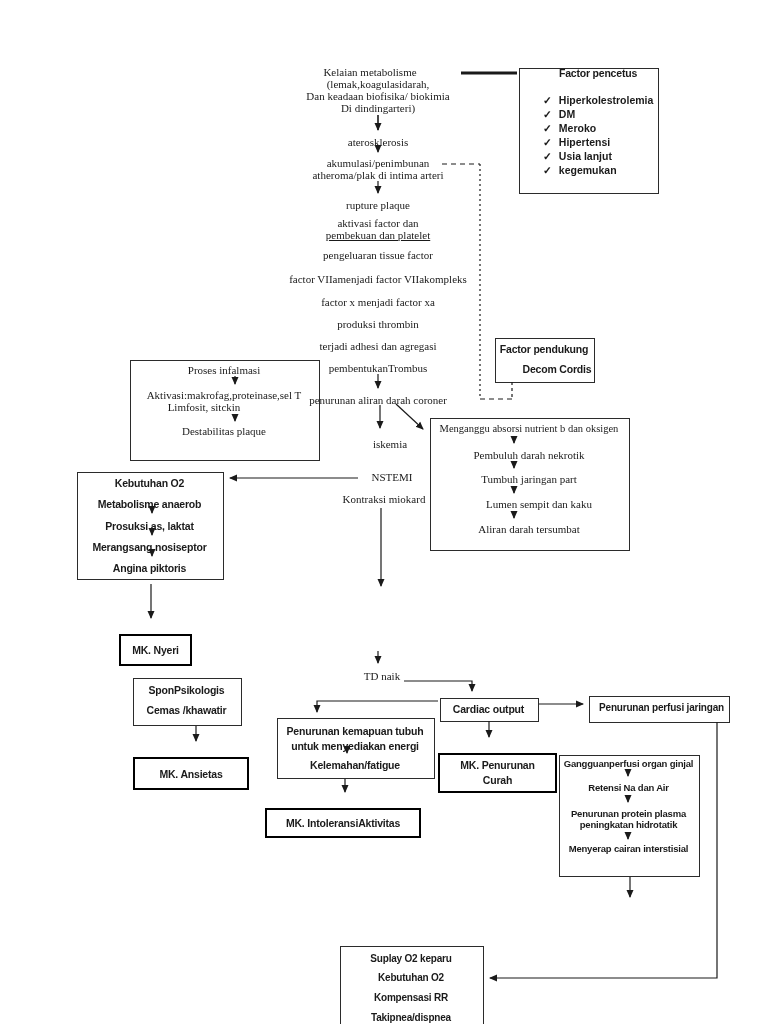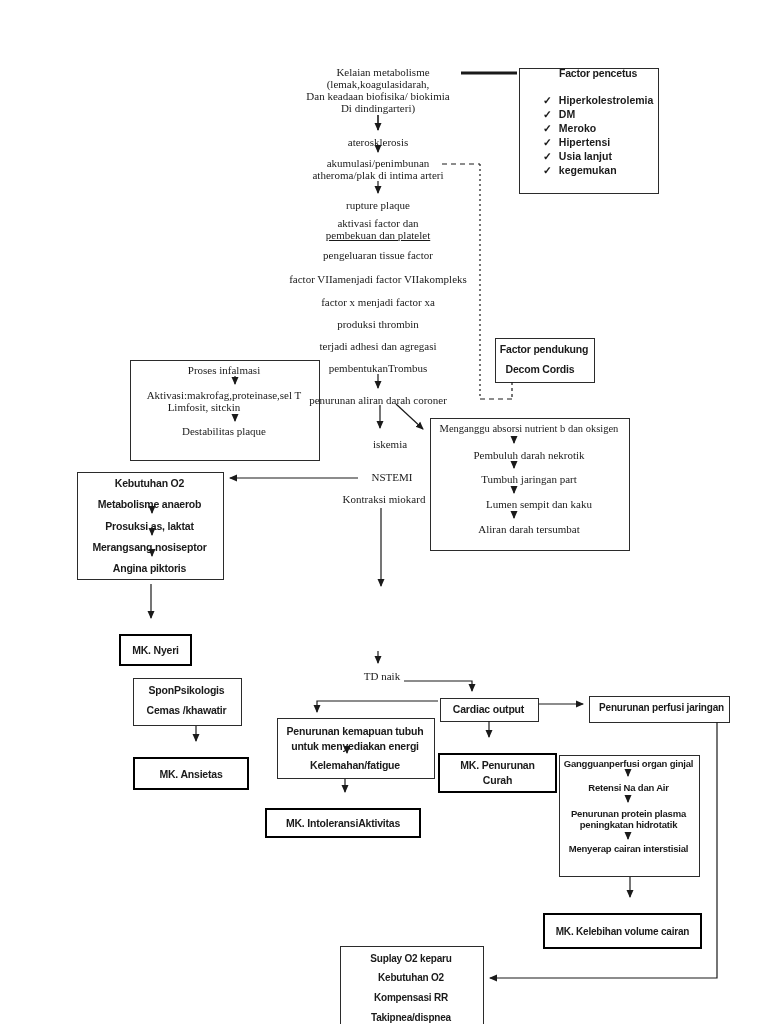--- a/index.html
+++ b/index.html
@@ -13,21 +13,21 @@
          display:flex; align-items:center; justify-content:center; text-align:center; letter-spacing:-0.2px;margin-top:10px; }
   .chk { display:flex; position:absolute; gap:7px; font-family:"Liberation Sans", sans-serif;
          font-weight:bold; font-size:10.5px; }
   svg.overlay { position:absolute; left:0; top:0; width:768px; height:1024px; pointer-events:none; }
 </style>
 </head>
 <body>
 
 <div class="page">
 
-  <div class="t" style="left:293px;top:66px;width:180px;">Kelaian metabolisme</div>
+  <div class="t" style="left:280px;top:66px;width:180px;">Kelaian metabolisme</div>
   <div class="t" style="left:288px;top:78px;width:180px;">(lemak,koagulasidarah,</div>
   <div class="t" style="left:288px;top:90px;width:180px;">Dan keadaan biofisika/ biokimia</div>
   <div class="t" style="left:288px;top:102px;width:180px;">Di dindingarteri)</div>
 
   <div class="t" style="left:288px;top:136px;width:180px;">aterosklerosis</div>
   <div class="t" style="left:288px;top:157px;width:180px;">akumulasi/penimbunan</div>
   <div class="t" style="left:288px;top:169px;width:180px;">atheroma/plak di intima arteri</div>
   <div class="t" style="left:288px;top:199px;width:180px;">rupture plaque</div>
   <div class="t" style="left:288px;top:217px;width:180px;">aktivasi factor dan</div>
   <div class="t" style="left:288px;top:229px;width:180px;text-decoration:underline;">pembekuan dan platelet</div>
@@ -65,21 +65,21 @@
       <span>✓</span>
       <span>Usia lanjut</span>
     </div>
   <div class="chk" style="left:543px;top:164px;">
       <span>✓</span>
       <span>kegemukan</span>
     </div>
 
   <div class="box" style="left:495px;top:338px;width:98px;height:43px;"></div>
   <div class="t sans" style="left:495px;top:343px;width:98px;">Factor pendukung</div>
-  <div class="t sans" style="left:495px;top:363px;width:90px;">Decom Cordis</div>
+  <div class="t sans" style="left:512px;top:363px;width:90px;">Decom Cordis</div>
 
   <div class="box" style="left:130px;top:360px;width:188px;height:99px;"></div>
   <div class="t" style="left:130px;top:364px;width:188px;">Proses infalmasi</div>
   <div class="t" style="left:124px;top:389px;width:200px;">Aktivasi:makrofag,proteinase,sel T</div>
   <div class="t" style="left:130px;top:401px;width:148px;">Limfosit, sitckin</div>
   <div class="t" style="left:130px;top:425px;width:188px;">Destabilitas plaque</div>
 
   <div class="box" style="left:430px;top:418px;width:198px;height:131px;"></div>
   <div class="t" style="left:430px;top:423px;width:198px;font-size:10.5px;">Menganggu absorsi nutrient b dan oksigen</div>
   <div class="t" style="left:430px;top:449px;width:198px;">Pembuluh darah nekrotik</div>
@@ -120,21 +120,20 @@
     <span>Curah</span>
   </div>
 
   <div class="box" style="left:559px;top:755px;width:139px;height:120px;"></div>
   <div class="t sans" style="left:559px;top:758px;width:139px;font-size:9.5px;">Gangguanperfusi organ ginjal</div>
   <div class="t sans" style="left:559px;top:782px;width:139px;font-size:9.5px;">Retensi Na dan Air</div>
   <div class="t sans" style="left:559px;top:808px;width:139px;font-size:9.5px;">Penurunan protein plasma</div>
   <div class="t sans" style="left:559px;top:819px;width:139px;font-size:9.5px;">peningkatan hidrotatik</div>
   <div class="t sans" style="left:559px;top:843px;width:139px;font-size:9.5px;">Menyerap cairan interstisial</div>
 
-  <div class="mk" style="left:543px;top:903px;width:155px;height:32px;font-size:10px;">MK. Kelebihan volume cairan</div>
 
   <div class="box" style="left:340px;top:946px;width:142px;height:92px;"></div>
   <div class="t sans" style="left:340px;top:953px;width:142px;font-size:10px;">Suplay O2 keparu</div>
   <div class="t sans" style="left:340px;top:972px;width:142px;font-size:10px;">Kebutuhan O2</div>
   <div class="t sans" style="left:340px;top:992px;width:142px;font-size:10px;">Kompensasi RR</div>
   <div class="t sans" style="left:340px;top:1012px;width:142px;font-size:10px;">Takipnea/dispnea</div>
 
   <svg class="overlay" viewBox="0 0 768 1024">
     <defs>
       <marker id="ah" markerUnits="userSpaceOnUse" markerWidth="9" markerHeight="8" refX="7" refY="4" orient="auto">

